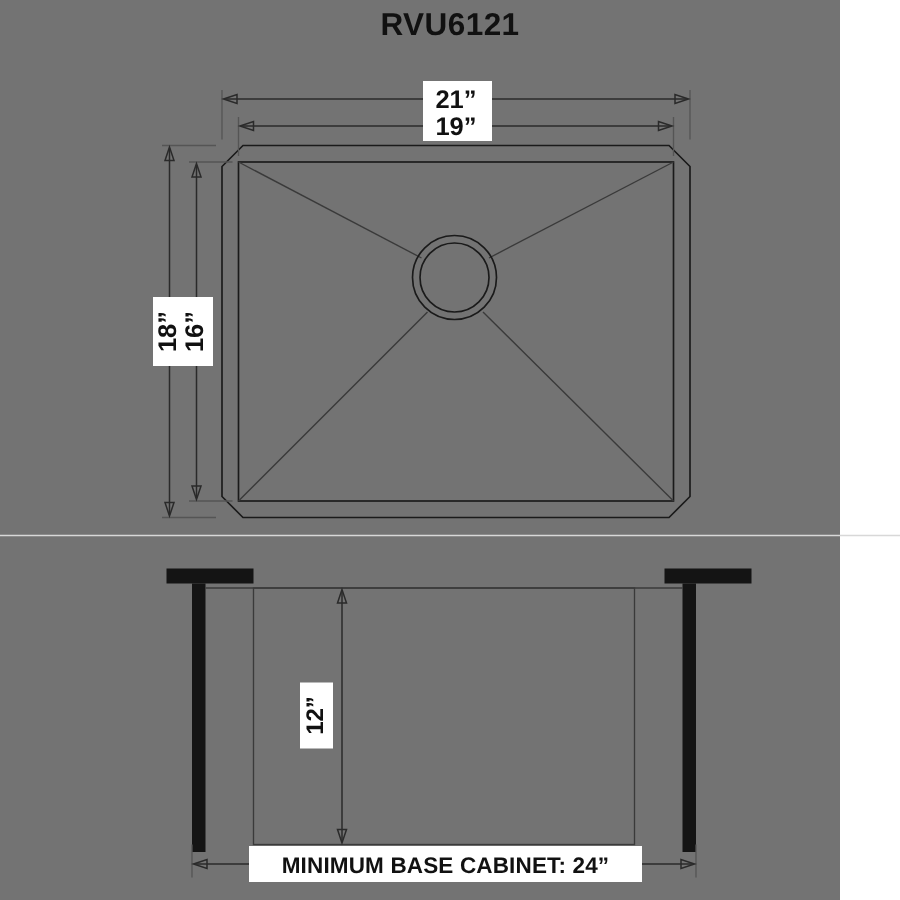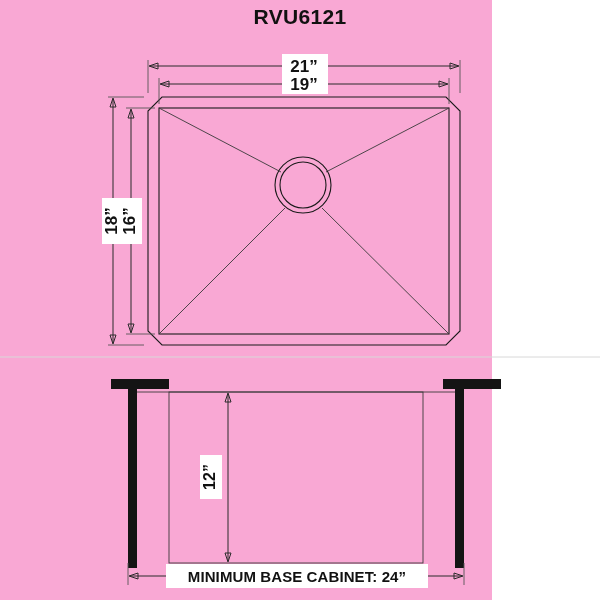--- a/index.html
+++ b/index.html
@@ -11,23 +11,23 @@
   body {
     width: 600px;
     height: 600px;
     font-family: "Liberation Sans", sans-serif;
     color: #111111;
     overflow: hidden;
     position: relative;
   }
   #spec-sheet {
     position: relative;
-    width: 492px;
+    width: 560px;
     height: 600px;
-    background: #f9a8d4;
+    background: #737373;
   }
   .title {
     position: absolute;
     top: 5px;
     left: 0;
     width: 600px;
     text-align: center;
     font-size: 21px;
     font-weight: bold;
     letter-spacing: 0.3px;

